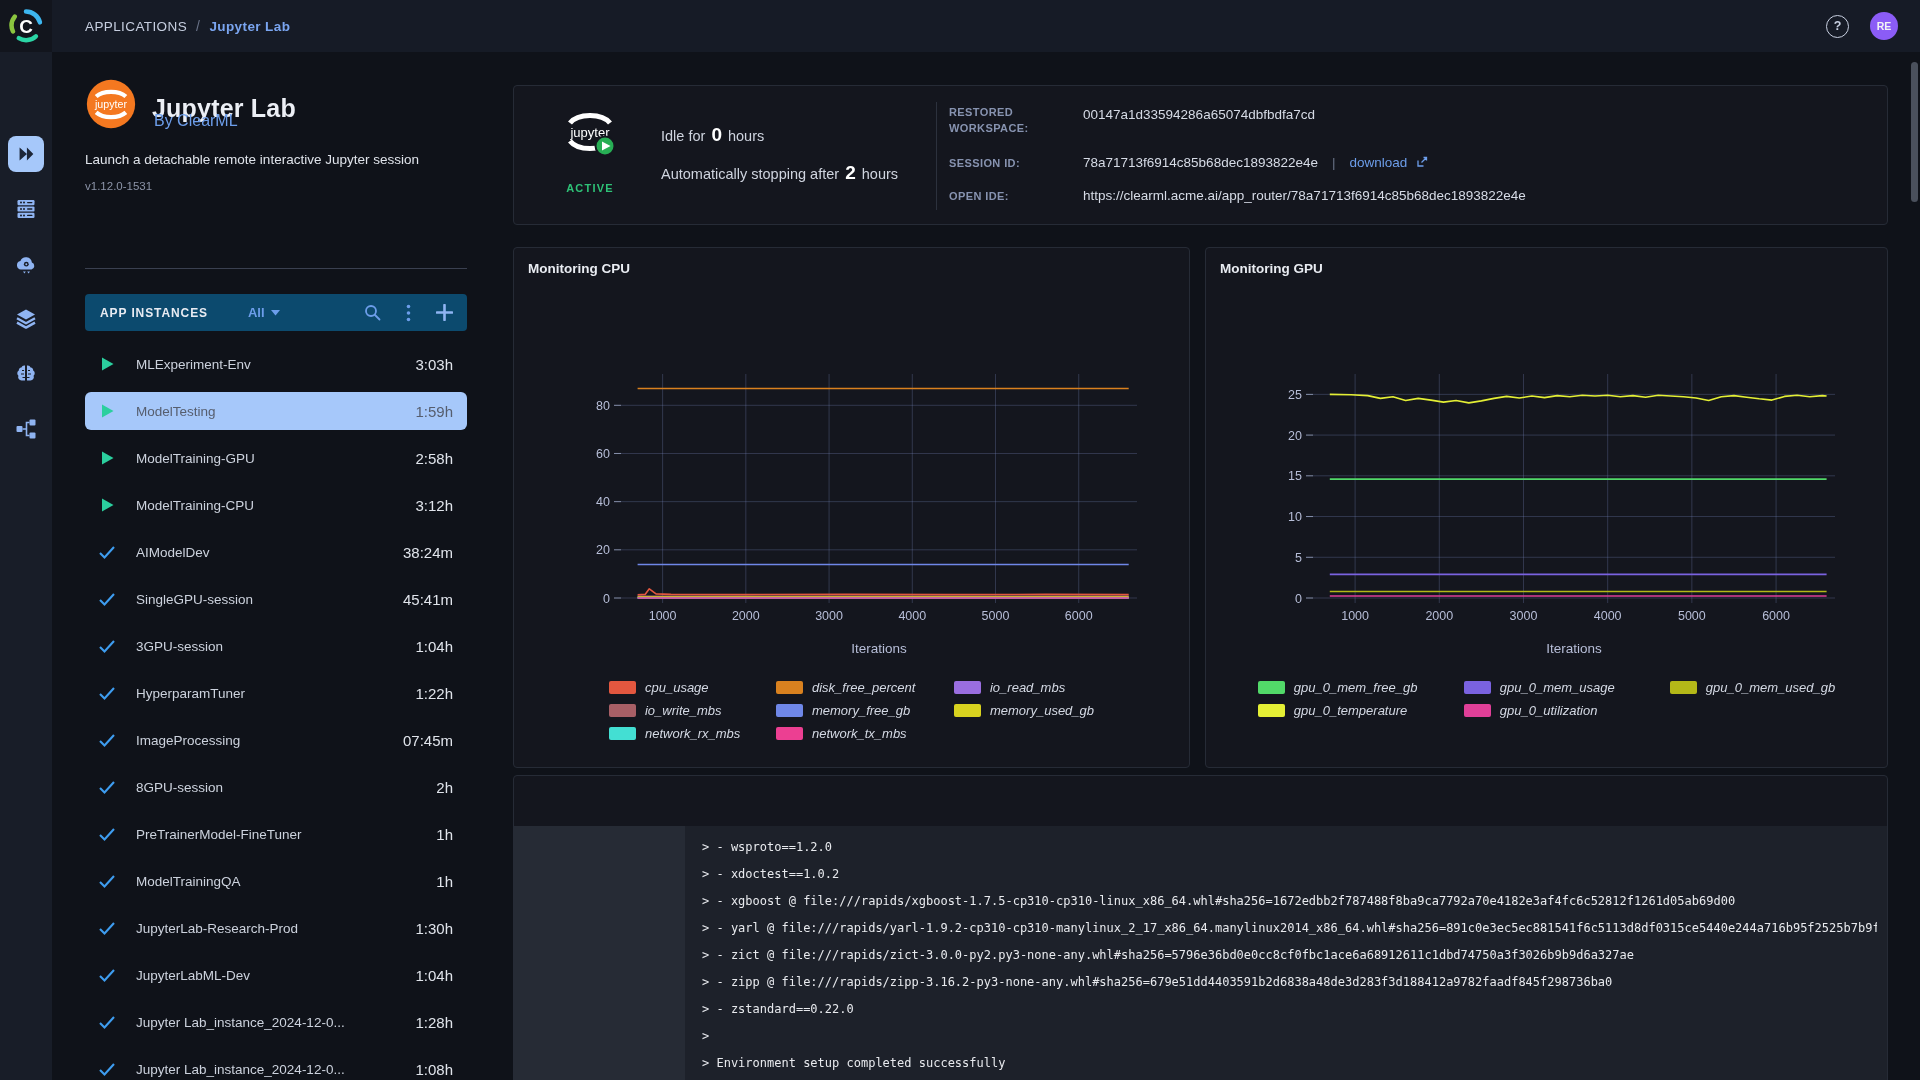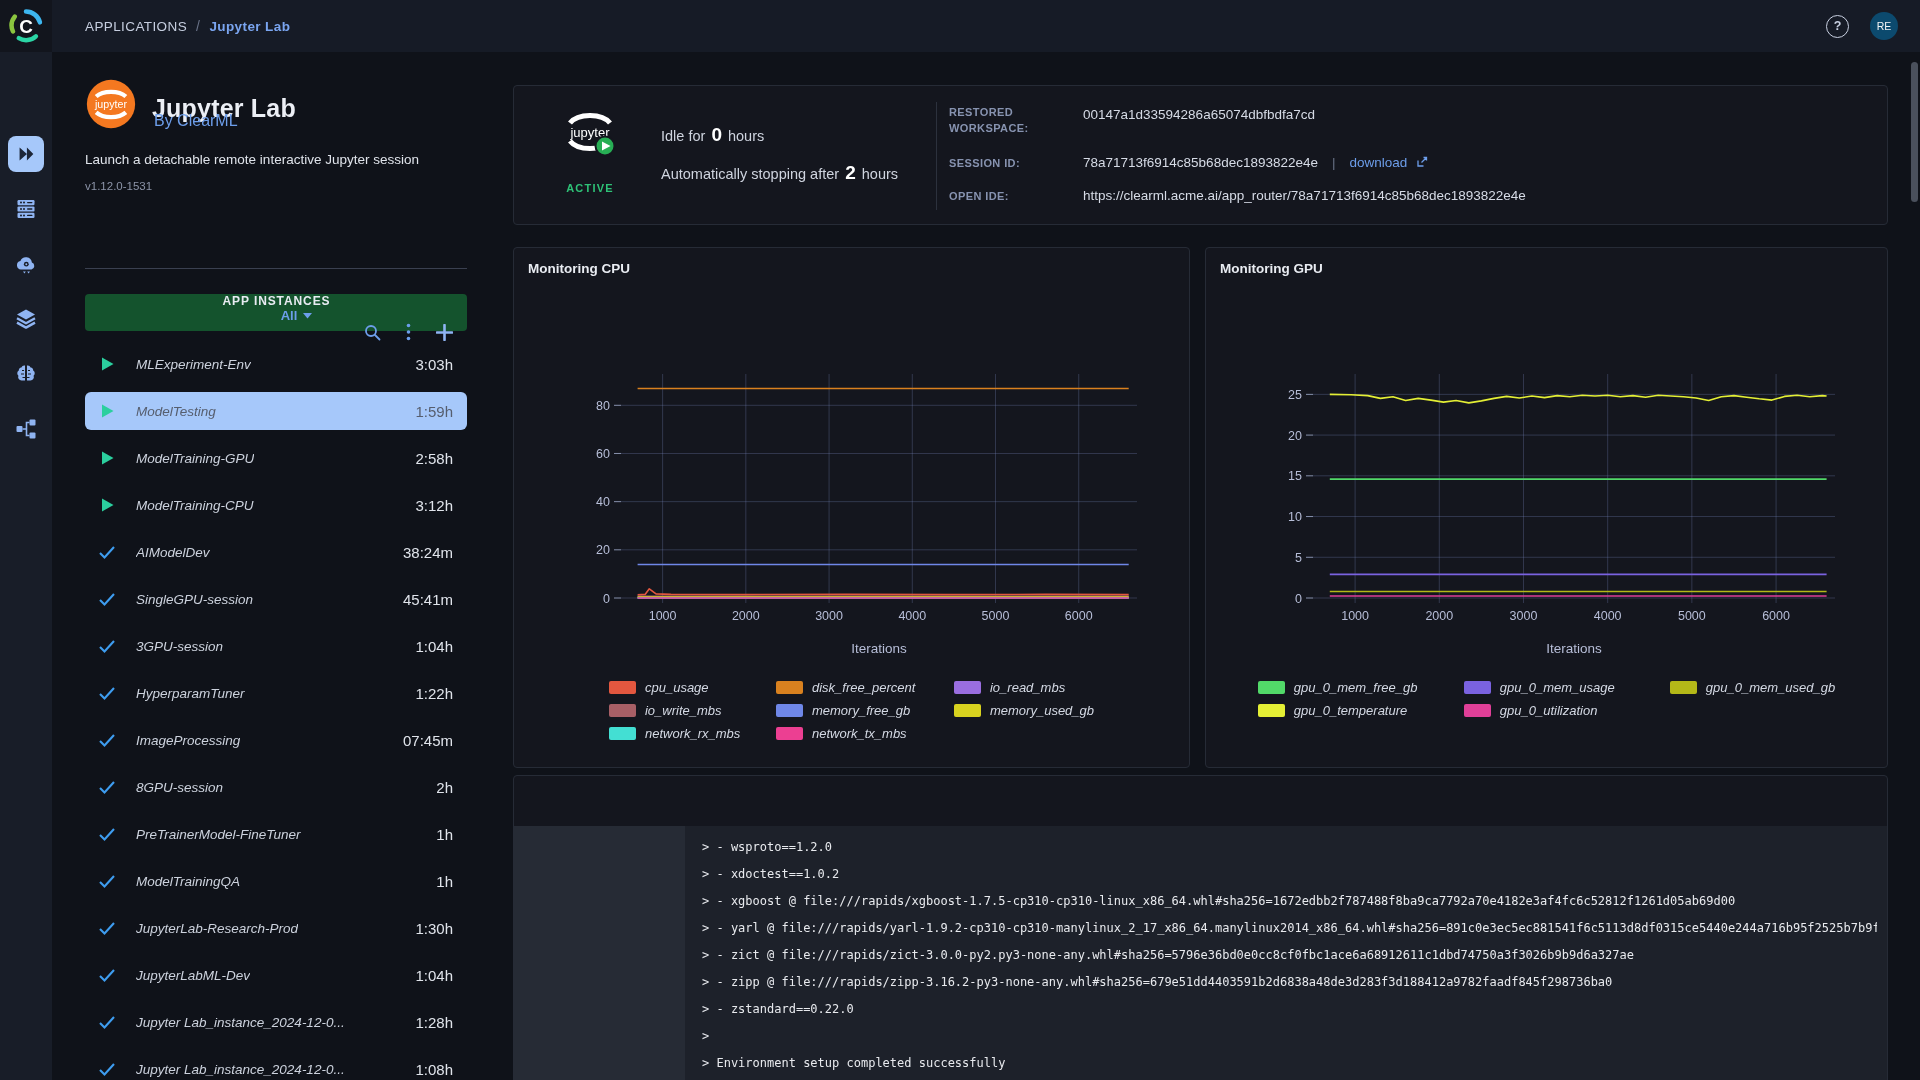--- a/index.html
+++ b/index.html
@@ -8,47 +8,47 @@
 
   
   .topbar{position:absolute;left:0;top:0;width:1920px;height:52px;background:#161b26;display:flex;align-items:center;z-index:5;}
   .logo-box{width:52px;height:52px;background:#12151d;display:flex;align-items:center;justify-content:center;flex:0 0 auto;}
   .breadcrumb{margin-left:33px;font-size:13.5px;letter-spacing:.4px;display:flex;align-items:center;gap:9px;}
   .crumb-root{color:#c6cedf;}
   .crumb-sep{color:#6a7388;font-size:14px;}
   .crumb-current{color:#7aa5f0;font-weight:bold;}
   .topbar-right{margin-left:auto;display:flex;align-items:center;gap:21px;margin-right:22px;}
   .help-circle{width:21px;height:21px;border:1.7px solid #c9d1e2;border-radius:50%;color:#c9d1e2;font-size:12.5px;font-weight:bold;display:flex;align-items:center;justify-content:center;cursor:pointer;}
-  .avatar{width:28px;height:28px;border-radius:50%;background:#0c4a6e;color:#f2f3f5;font-size:10.5px;font-weight:normal;display:flex;align-items:center;justify-content:center;cursor:pointer;}
+  .avatar{width:28px;height:28px;border-radius:50%;background:#8b5cf6;color:#f2f3f5;font-size:10.5px;font-weight:bold;display:flex;align-items:center;justify-content:center;cursor:pointer;}
 
   
   .rail{position:absolute;left:0;top:52px;width:52px;height:1028px;background:#181d28;z-index:4;}
   .rail-item{position:absolute;left:50%;transform:translateX(-50%);display:flex;align-items:center;justify-content:center;cursor:pointer;}
   .rail-item.active{width:36px;height:36px;background:#a6c8fa;border-radius:8px;}
 
   
   .app-panel{position:absolute;left:52px;top:52px;width:430px;height:1028px;}
   .app-logo{position:absolute;left:33px;top:26px;width:52px;height:52px;}
   .app-title{position:absolute;left:100px;top:25px;font-size:25px;color:#eceff5;letter-spacing:.2px;}
   .app-by{position:absolute;left:102px;top:60px;font-size:16px;color:#6d9eeb;cursor:pointer;}
   .app-desc{position:absolute;left:33px;top:100px;font-size:13.5px;color:#dfe3ea;}
   .app-version{position:absolute;left:33px;top:128px;font-size:11.5px;color:#8c94a8;}
   .panel-divider{position:absolute;left:33px;top:216px;width:382px;height:1px;background:#3a4050;}
 
-  .instances-header{position:absolute;left:33px;top:242px;width:382px;height:37px;background:#14532d;border-radius:4px;display:flex;align-items:center;padding:0 14px 0 15px;box-sizing:border-box;flex-direction:column;}
+  .instances-header{position:absolute;left:33px;top:242px;width:382px;height:37px;background:#0c4a6e;border-radius:4px;display:flex;align-items:center;padding:0 14px 0 15px;box-sizing:border-box;}
   .instances-title{font-size:12px;font-weight:bold;letter-spacing:.9px;color:#e8ebf2;}
   .filter{display:flex;align-items:center;gap:6px;margin-left:40px;cursor:pointer;}
   .filter-label{font-size:13px;font-weight:bold;color:#6d9eeb;}
   .hdr-icons{margin-left:auto;display:flex;align-items:center;gap:25px;}
   .hdr-icon{cursor:pointer;display:flex;align-items:center;justify-content:center;}
 
   .instances-list{position:absolute;left:33px;top:293px;width:382px;}
   .inst-row{height:38px;margin-bottom:9px;display:flex;align-items:center;padding:0 14px 0 13px;border-radius:6px;cursor:pointer;}
   .inst-row .inst-icon{width:18px;display:flex;align-items:center;justify-content:center;flex:0 0 auto;}
-  .inst-name{margin-left:20px;font-size:13.5px;color:#ccd2dd;white-space:nowrap;overflow:hidden;text-overflow:ellipsis;font-style:italic;}
+  .inst-name{margin-left:20px;font-size:13.5px;color:#ccd2dd;white-space:nowrap;overflow:hidden;text-overflow:ellipsis;}
   .inst-duration{margin-left:auto;font-size:15px;color:#e0e4eb;padding-left:10px;flex:0 0 auto;text-align:center;}
   .inst-row.selected{background:#a6c8fa;}
   .inst-row.selected .inst-name,.inst-row.selected .inst-duration{color:#565e6e;}
 
   
   .card{position:absolute;background:#14161e;border:1px solid #262b36;border-radius:4px;box-sizing:border-box;}
   .session-card{left:513px;top:85px;width:1375px;height:140px;}
   .cpu-card{left:513px;top:247px;width:677px;height:521px;}
   .gpu-card{left:1205px;top:247px;width:683px;height:521px;}
   .console-card{left:513px;top:775px;width:1375px;height:330px;}

